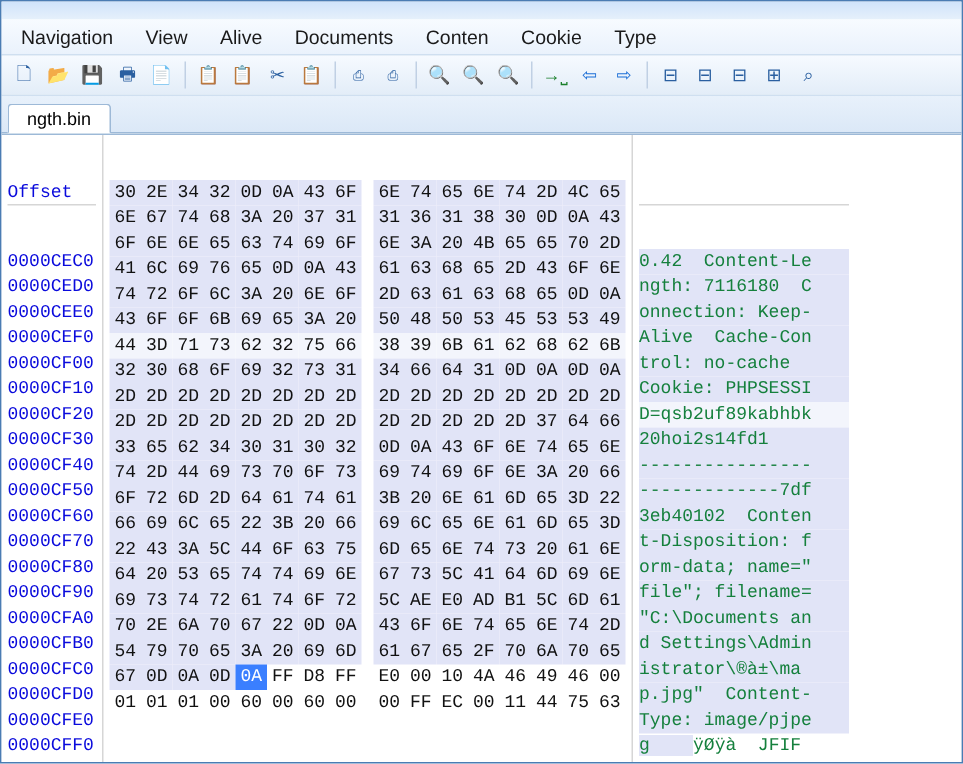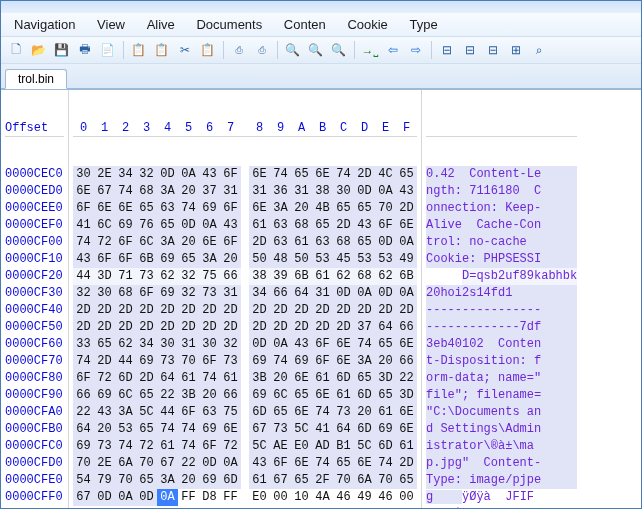--- a/index.html
+++ b/index.html
@@ -82,37 +82,37 @@
   .col-offset {
     border-right: 1px solid #d6d6d6;
     color: #0a0adc;
     min-width: 68px;
   }
   .col-hex {
     border-right: 1px solid #d6d6d6;
     flex: 0 0 auto;
   }
   .col-ascii {
-    color: #6d28d9;
+    color: #15803d;
     min-width: 148px;
   }
   .header-cell {
     color: #0a0adc;
     border-bottom: 1px solid #d6d6d6;
     padding-bottom: 2px;
     margin-bottom: 1px;
   }
   .rowline { line-height: 17px; height: 17px; }
   .hex-header span { display: inline-block; width: 21px; text-align: center; }
   .hex-row span { display: inline-block; width: 21px; text-align: center; color: #111; }
   .sel { background: #3a7fff; color: #fff !important; }
   .shade { background: #e1e4f7; }
   .shade2 { background: #f3f5fc; }
   .ascii-shade { background: #e1e4f7; }
-  .ascii-shade2 { background: #f3f5fc; margin-left: 36px; }
+  .ascii-shade2 { background: #f3f5fc; }
 </style>
 </head>
 <body>
 
 <div class="top-accent"></div>
 
 <div class="menubar">
   <span>Navigation</span>
   <span>View</span>
   <span>Alive</span>
@@ -146,29 +146,28 @@
   <span class="tb-btn" style="color:#1d6fd6;">⇨</span>
   <span class="tb-sep"></span>
   <span class="tb-btn">⊟</span>
   <span class="tb-btn">⊟</span>
   <span class="tb-btn">⊟</span>
   <span class="tb-btn">⊞</span>
   <span class="tb-btn">⌕</span>
 </div>
 
 <div class="tabbar">
-  <div class="tab">trol.bin</div>
+  <div class="tab">ngth.bin</div>
 </div>
 
 <div class="hexview">
   <div class="col col-offset">
     <div class="header-cell rowline">Offset</div>
     <div id="offsets"><div class="rowline">0000CEC0</div><div class="rowline">0000CED0</div><div class="rowline">0000CEE0</div><div class="rowline">0000CEF0</div><div class="rowline">0000CF00</div><div class="rowline">0000CF10</div><div class="rowline">0000CF20</div><div class="rowline">0000CF30</div><div class="rowline">0000CF40</div><div class="rowline">0000CF50</div><div class="rowline">0000CF60</div><div class="rowline">0000CF70</div><div class="rowline">0000CF80</div><div class="rowline">0000CF90</div><div class="rowline">0000CFA0</div><div class="rowline">0000CFB0</div><div class="rowline">0000CFC0</div><div class="rowline">0000CFD0</div><div class="rowline">0000CFE0</div><div class="rowline">0000CFF0</div><div class="rowline">0000D000</div></div>
   </div>
   <div class="col col-hex">
-    <div class="header-cell rowline hex-header" id="hexhdr"><span>0</span><span>1</span><span>2</span><span>3</span><span>4</span><span>5</span><span>6</span><span>7</span><span style="margin-left: 8px;">8</span><span>9</span><span>A</span><span>B</span><span>C</span><span>D</span><span>E</span><span>F</span></div>
     <div id="hexrows"><div class="rowline hex-row"><span class="shade">30</span><span class="shade">2E</span><span class="shade">34</span><span class="shade">32</span><span class="shade">0D</span><span class="shade">0A</span><span class="shade">43</span><span class="shade">6F</span><span class="shade" style="margin-left: 8px;">6E</span><span class="shade">74</span><span class="shade">65</span><span class="shade">6E</span><span class="shade">74</span><span class="shade">2D</span><span class="shade">4C</span><span class="shade">65</span></div><div class="rowline hex-row"><span class="shade">6E</span><span class="shade">67</span><span class="shade">74</span><span class="shade">68</span><span class="shade">3A</span><span class="shade">20</span><span class="shade">37</span><span class="shade">31</span><span class="shade" style="margin-left: 8px;">31</span><span class="shade">36</span><span class="shade">31</span><span class="shade">38</span><span class="shade">30</span><span class="shade">0D</span><span class="shade">0A</span><span class="shade">43</span></div><div class="rowline hex-row"><span class="shade">6F</span><span class="shade">6E</span><span class="shade">6E</span><span class="shade">65</span><span class="shade">63</span><span class="shade">74</span><span class="shade">69</span><span class="shade">6F</span><span class="shade" style="margin-left: 8px;">6E</span><span class="shade">3A</span><span class="shade">20</span><span class="shade">4B</span><span class="shade">65</span><span class="shade">65</span><span class="shade">70</span><span class="shade">2D</span></div><div class="rowline hex-row"><span class="shade">41</span><span class="shade">6C</span><span class="shade">69</span><span class="shade">76</span><span class="shade">65</span><span class="shade">0D</span><span class="shade">0A</span><span class="shade">43</span><span class="shade" style="margin-left: 8px;">61</span><span class="shade">63</span><span class="shade">68</span><span class="shade">65</span><span class="shade">2D</span><span class="shade">43</span><span class="shade">6F</span><span class="shade">6E</span></div><div class="rowline hex-row"><span class="shade">74</span><span class="shade">72</span><span class="shade">6F</span><span class="shade">6C</span><span class="shade">3A</span><span class="shade">20</span><span class="shade">6E</span><span class="shade">6F</span><span class="shade" style="margin-left: 8px;">2D</span><span class="shade">63</span><span class="shade">61</span><span class="shade">63</span><span class="shade">68</span><span class="shade">65</span><span class="shade">0D</span><span class="shade">0A</span></div><div class="rowline hex-row"><span class="shade">43</span><span class="shade">6F</span><span class="shade">6F</span><span class="shade">6B</span><span class="shade">69</span><span class="shade">65</span><span class="shade">3A</span><span class="shade">20</span><span class="shade" style="margin-left: 8px;">50</span><span class="shade">48</span><span class="shade">50</span><span class="shade">53</span><span class="shade">45</span><span class="shade">53</span><span class="shade">53</span><span class="shade">49</span></div><div class="rowline hex-row"><span class="shade2">44</span><span class="shade2">3D</span><span class="shade2">71</span><span class="shade2">73</span><span class="shade2">62</span><span class="shade2">32</span><span class="shade2">75</span><span class="shade2">66</span><span class="shade2" style="margin-left: 8px;">38</span><span class="shade2">39</span><span class="shade2">6B</span><span class="shade2">61</span><span class="shade2">62</span><span class="shade2">68</span><span class="shade2">62</span><span class="shade2">6B</span></div><div class="rowline hex-row"><span class="shade">32</span><span class="shade">30</span><span class="shade">68</span><span class="shade">6F</span><span class="shade">69</span><span class="shade">32</span><span class="shade">73</span><span class="shade">31</span><span class="shade" style="margin-left: 8px;">34</span><span class="shade">66</span><span class="shade">64</span><span class="shade">31</span><span class="shade">0D</span><span class="shade">0A</span><span class="shade">0D</span><span class="shade">0A</span></div><div class="rowline hex-row"><span class="shade">2D</span><span class="shade">2D</span><span class="shade">2D</span><span class="shade">2D</span><span class="shade">2D</span><span class="shade">2D</span><span class="shade">2D</span><span class="shade">2D</span><span class="shade" style="margin-left: 8px;">2D</span><span class="shade">2D</span><span class="shade">2D</span><span class="shade">2D</span><span class="shade">2D</span><span class="shade">2D</span><span class="shade">2D</span><span class="shade">2D</span></div><div class="rowline hex-row"><span class="shade">2D</span><span class="shade">2D</span><span class="shade">2D</span><span class="shade">2D</span><span class="shade">2D</span><span class="shade">2D</span><span class="shade">2D</span><span class="shade">2D</span><span class="shade" style="margin-left: 8px;">2D</span><span class="shade">2D</span><span class="shade">2D</span><span class="shade">2D</span><span class="shade">2D</span><span class="shade">37</span><span class="shade">64</span><span class="shade">66</span></div><div class="rowline hex-row"><span class="shade">33</span><span class="shade">65</span><span class="shade">62</span><span class="shade">34</span><span class="shade">30</span><span class="shade">31</span><span class="shade">30</span><span class="shade">32</span><span class="shade" style="margin-left: 8px;">0D</span><span class="shade">0A</span><span class="shade">43</span><span class="shade">6F</span><span class="shade">6E</span><span class="shade">74</span><span class="shade">65</span><span class="shade">6E</span></div><div class="rowline hex-row"><span class="shade">74</span><span class="shade">2D</span><span class="shade">44</span><span class="shade">69</span><span class="shade">73</span><span class="shade">70</span><span class="shade">6F</span><span class="shade">73</span><span class="shade" style="margin-left: 8px;">69</span><span class="shade">74</span><span class="shade">69</span><span class="shade">6F</span><span class="shade">6E</span><span class="shade">3A</span><span class="shade">20</span><span class="shade">66</span></div><div class="rowline hex-row"><span class="shade">6F</span><span class="shade">72</span><span class="shade">6D</span><span class="shade">2D</span><span class="shade">64</span><span class="shade">61</span><span class="shade">74</span><span class="shade">61</span><span class="shade" style="margin-left: 8px;">3B</span><span class="shade">20</span><span class="shade">6E</span><span class="shade">61</span><span class="shade">6D</span><span class="shade">65</span><span class="shade">3D</span><span class="shade">22</span></div><div class="rowline hex-row"><span class="shade">66</span><span class="shade">69</span><span class="shade">6C</span><span class="shade">65</span><span class="shade">22</span><span class="shade">3B</span><span class="shade">20</span><span class="shade">66</span><span class="shade" style="margin-left: 8px;">69</span><span class="shade">6C</span><span class="shade">65</span><span class="shade">6E</span><span class="shade">61</span><span class="shade">6D</span><span class="shade">65</span><span class="shade">3D</span></div><div class="rowline hex-row"><span class="shade">22</span><span class="shade">43</span><span class="shade">3A</span><span class="shade">5C</span><span class="shade">44</span><span class="shade">6F</span><span class="shade">63</span><span class="shade">75</span><span class="shade" style="margin-left: 8px;">6D</span><span class="shade">65</span><span class="shade">6E</span><span class="shade">74</span><span class="shade">73</span><span class="shade">20</span><span class="shade">61</span><span class="shade">6E</span></div><div class="rowline hex-row"><span class="shade">64</span><span class="shade">20</span><span class="shade">53</span><span class="shade">65</span><span class="shade">74</span><span class="shade">74</span><span class="shade">69</span><span class="shade">6E</span><span class="shade" style="margin-left: 8px;">67</span><span class="shade">73</span><span class="shade">5C</span><span class="shade">41</span><span class="shade">64</span><span class="shade">6D</span><span class="shade">69</span><span class="shade">6E</span></div><div class="rowline hex-row"><span class="shade">69</span><span class="shade">73</span><span class="shade">74</span><span class="shade">72</span><span class="shade">61</span><span class="shade">74</span><span class="shade">6F</span><span class="shade">72</span><span class="shade" style="margin-left: 8px;">5C</span><span class="shade">AE</span><span class="shade">E0</span><span class="shade">AD</span><span class="shade">B1</span><span class="shade">5C</span><span class="shade">6D</span><span class="shade">61</span></div><div class="rowline hex-row"><span class="shade">70</span><span class="shade">2E</span><span class="shade">6A</span><span class="shade">70</span><span class="shade">67</span><span class="shade">22</span><span class="shade">0D</span><span class="shade">0A</span><span class="shade" style="margin-left: 8px;">43</span><span class="shade">6F</span><span class="shade">6E</span><span class="shade">74</span><span class="shade">65</span><span class="shade">6E</span><span class="shade">74</span><span class="shade">2D</span></div><div class="rowline hex-row"><span class="shade">54</span><span class="shade">79</span><span class="shade">70</span><span class="shade">65</span><span class="shade">3A</span><span class="shade">20</span><span class="shade">69</span><span class="shade">6D</span><span class="shade" style="margin-left: 8px;">61</span><span class="shade">67</span><span class="shade">65</span><span class="shade">2F</span><span class="shade">70</span><span class="shade">6A</span><span class="shade">70</span><span class="shade">65</span></div><div class="rowline hex-row"><span class="shade">67</span><span class="shade">0D</span><span class="shade">0A</span><span class="shade">0D</span><span class="sel">0A</span><span>FF</span><span>D8</span><span>FF</span><span style="margin-left: 8px;">E0</span><span>00</span><span>10</span><span>4A</span><span>46</span><span>49</span><span>46</span><span>00</span></div><div class="rowline hex-row"><span>01</span><span>01</span><span>01</span><span>00</span><span>60</span><span>00</span><span>60</span><span>00</span><span style="margin-left: 8px;">00</span><span>FF</span><span>EC</span><span>00</span><span>11</span><span>44</span><span>75</span><span>63</span></div></div>
   </div>
   <div class="col col-ascii">
     <div class="header-cell rowline">&nbsp;</div>
     <div id="ascrows"><div class="rowline ascii-shade">0.42  Content-Le</div><div class="rowline ascii-shade">ngth: 7116180  C</div><div class="rowline ascii-shade">onnection: Keep-</div><div class="rowline ascii-shade">Alive  Cache-Con</div><div class="rowline ascii-shade">trol: no-cache  </div><div class="rowline ascii-shade">Cookie: PHPSESSI</div><div class="rowline ascii-shade2">D=qsb2uf89kabhbk</div><div class="rowline ascii-shade">20hoi2s14fd1    </div><div class="rowline ascii-shade">----------------</div><div class="rowline ascii-shade">-------------7df</div><div class="rowline ascii-shade">3eb40102  Conten</div><div class="rowline ascii-shade">t-Disposition: f</div><div class="rowline ascii-shade">orm-data; name="</div><div class="rowline ascii-shade">file"; filename=</div><div class="rowline ascii-shade">"C:\Documents an</div><div class="rowline ascii-shade">d Settings\Admin</div><div class="rowline ascii-shade">istrator\®à­±\ma</div><div class="rowline ascii-shade">p.jpg"  Content-</div><div class="rowline ascii-shade">Type: image/pjpe</div><div class="rowline"><span class="ascii-shade">g    </span><span>ÿØÿà  JFIF </span></div><div class="rowline">    `  yì  Duc</div></div>
   </div>
 </div>
 
 </body></html>

